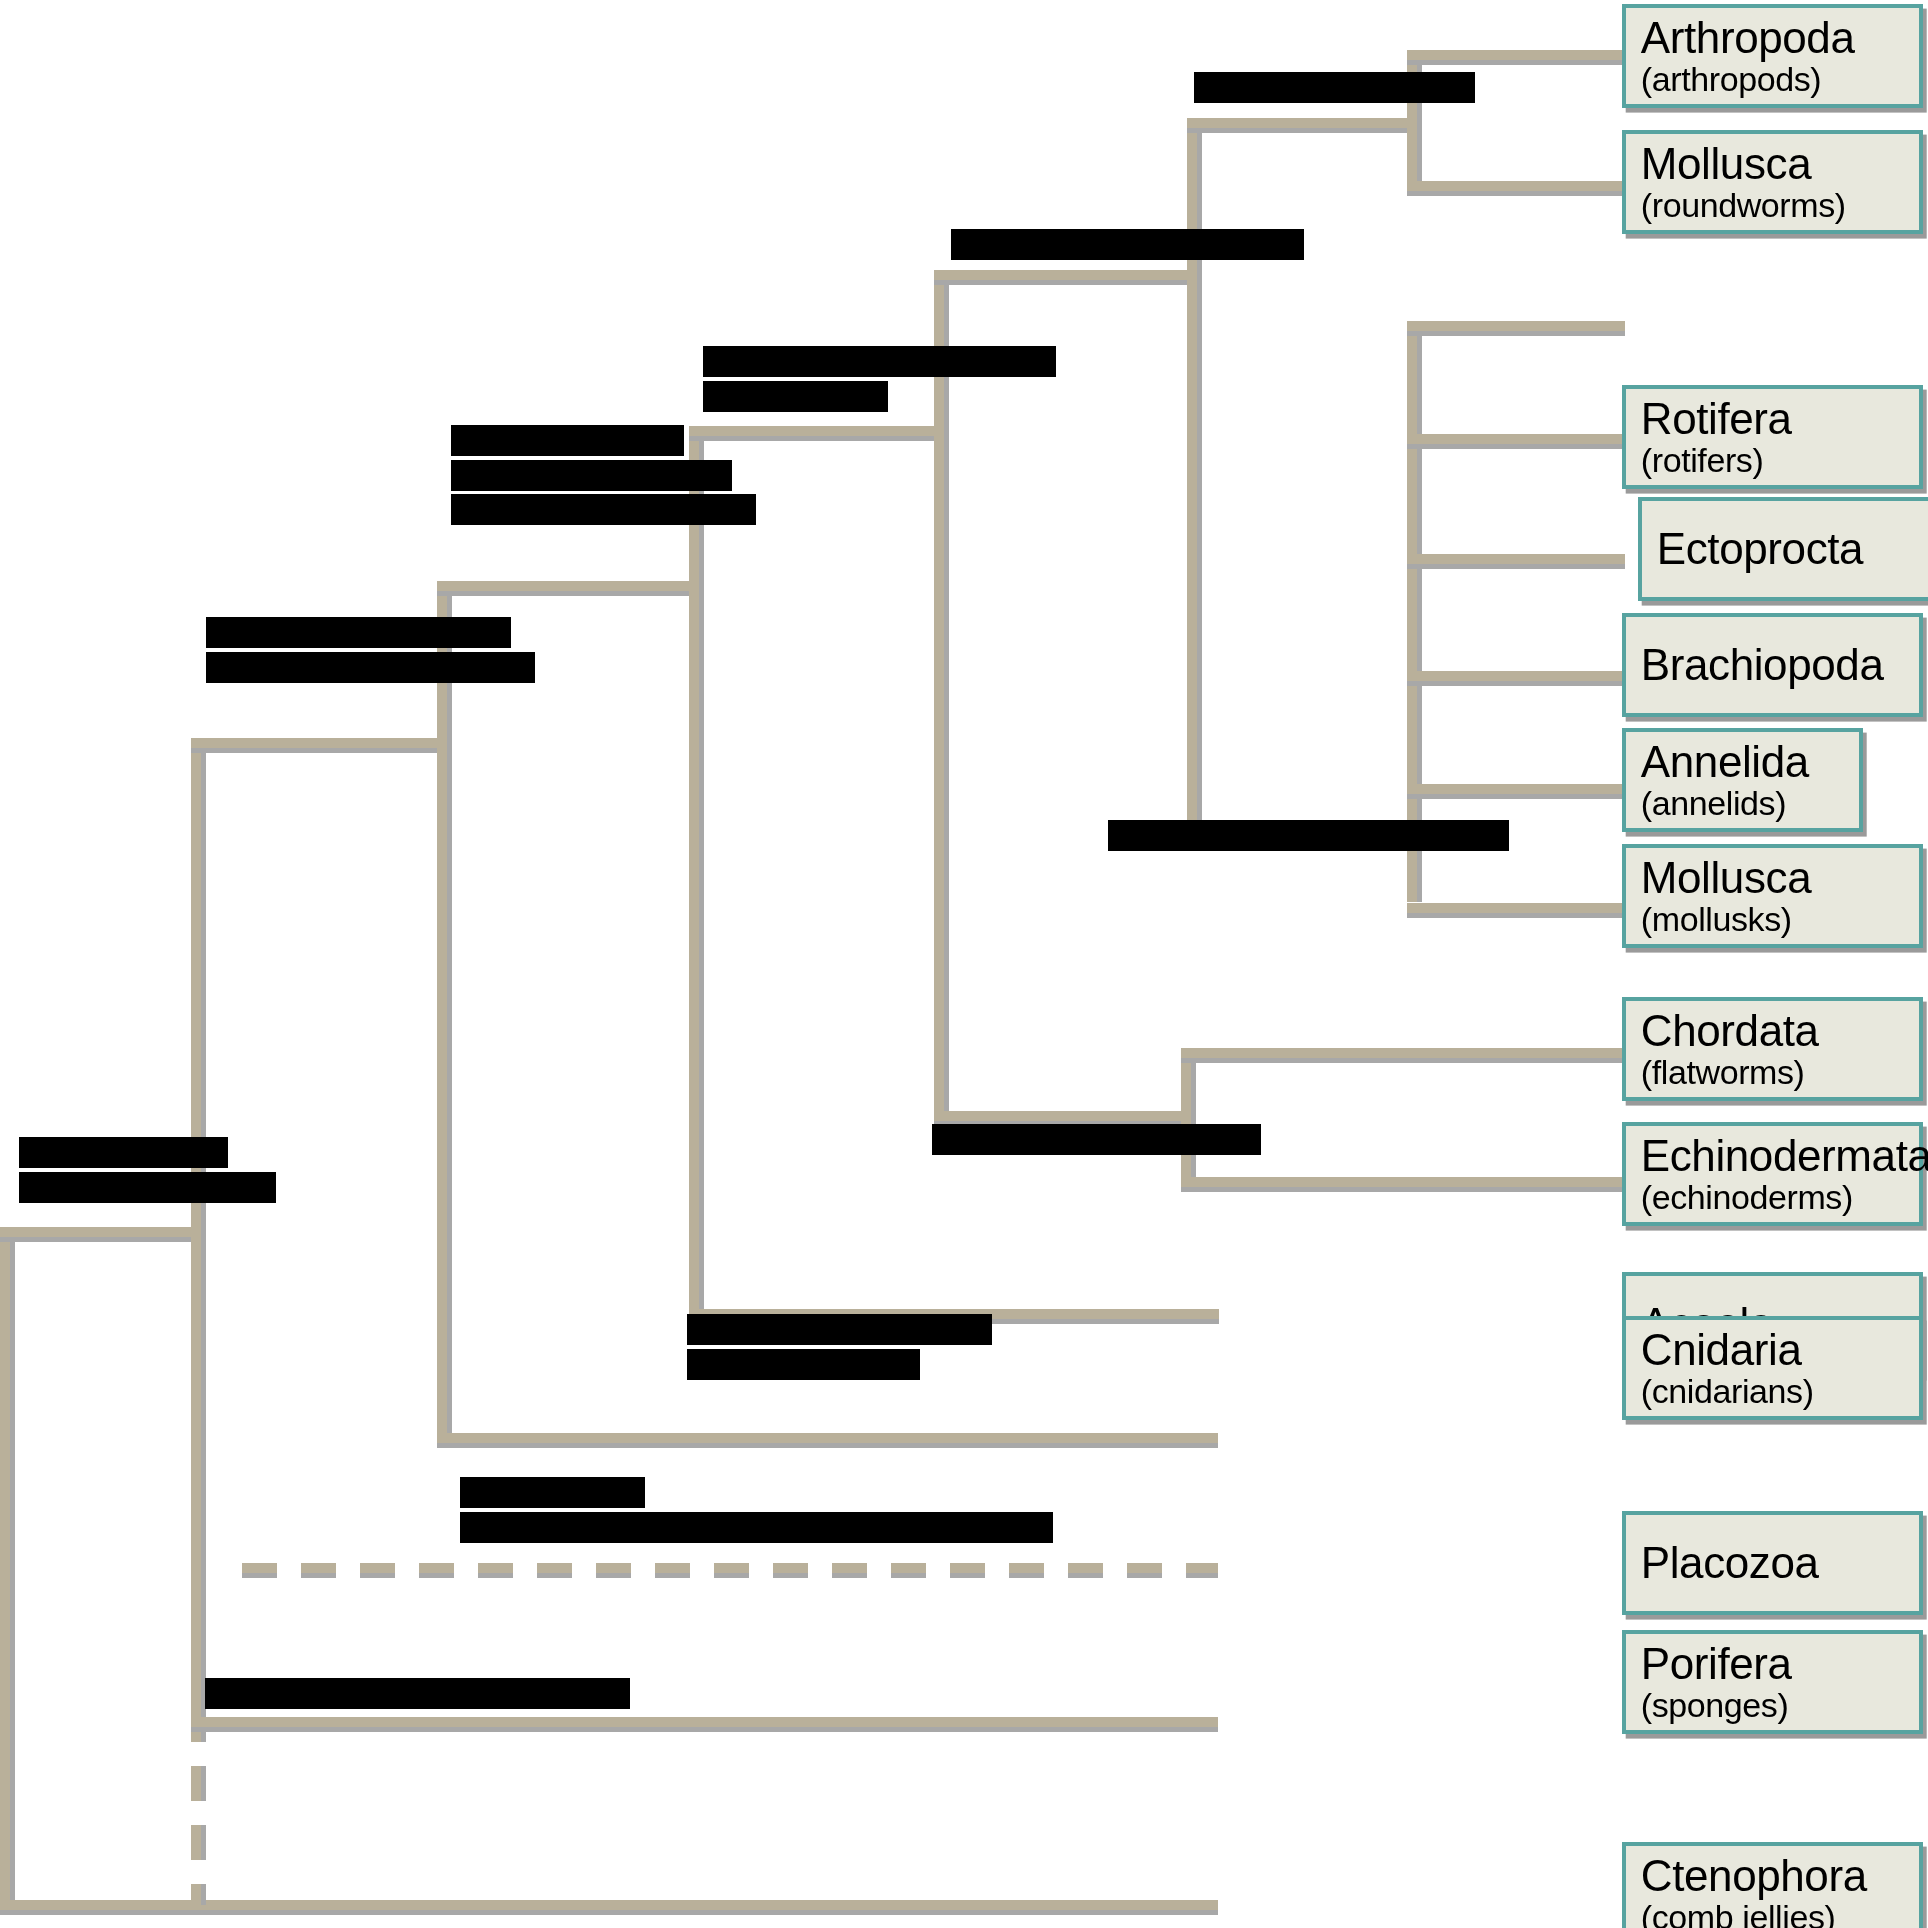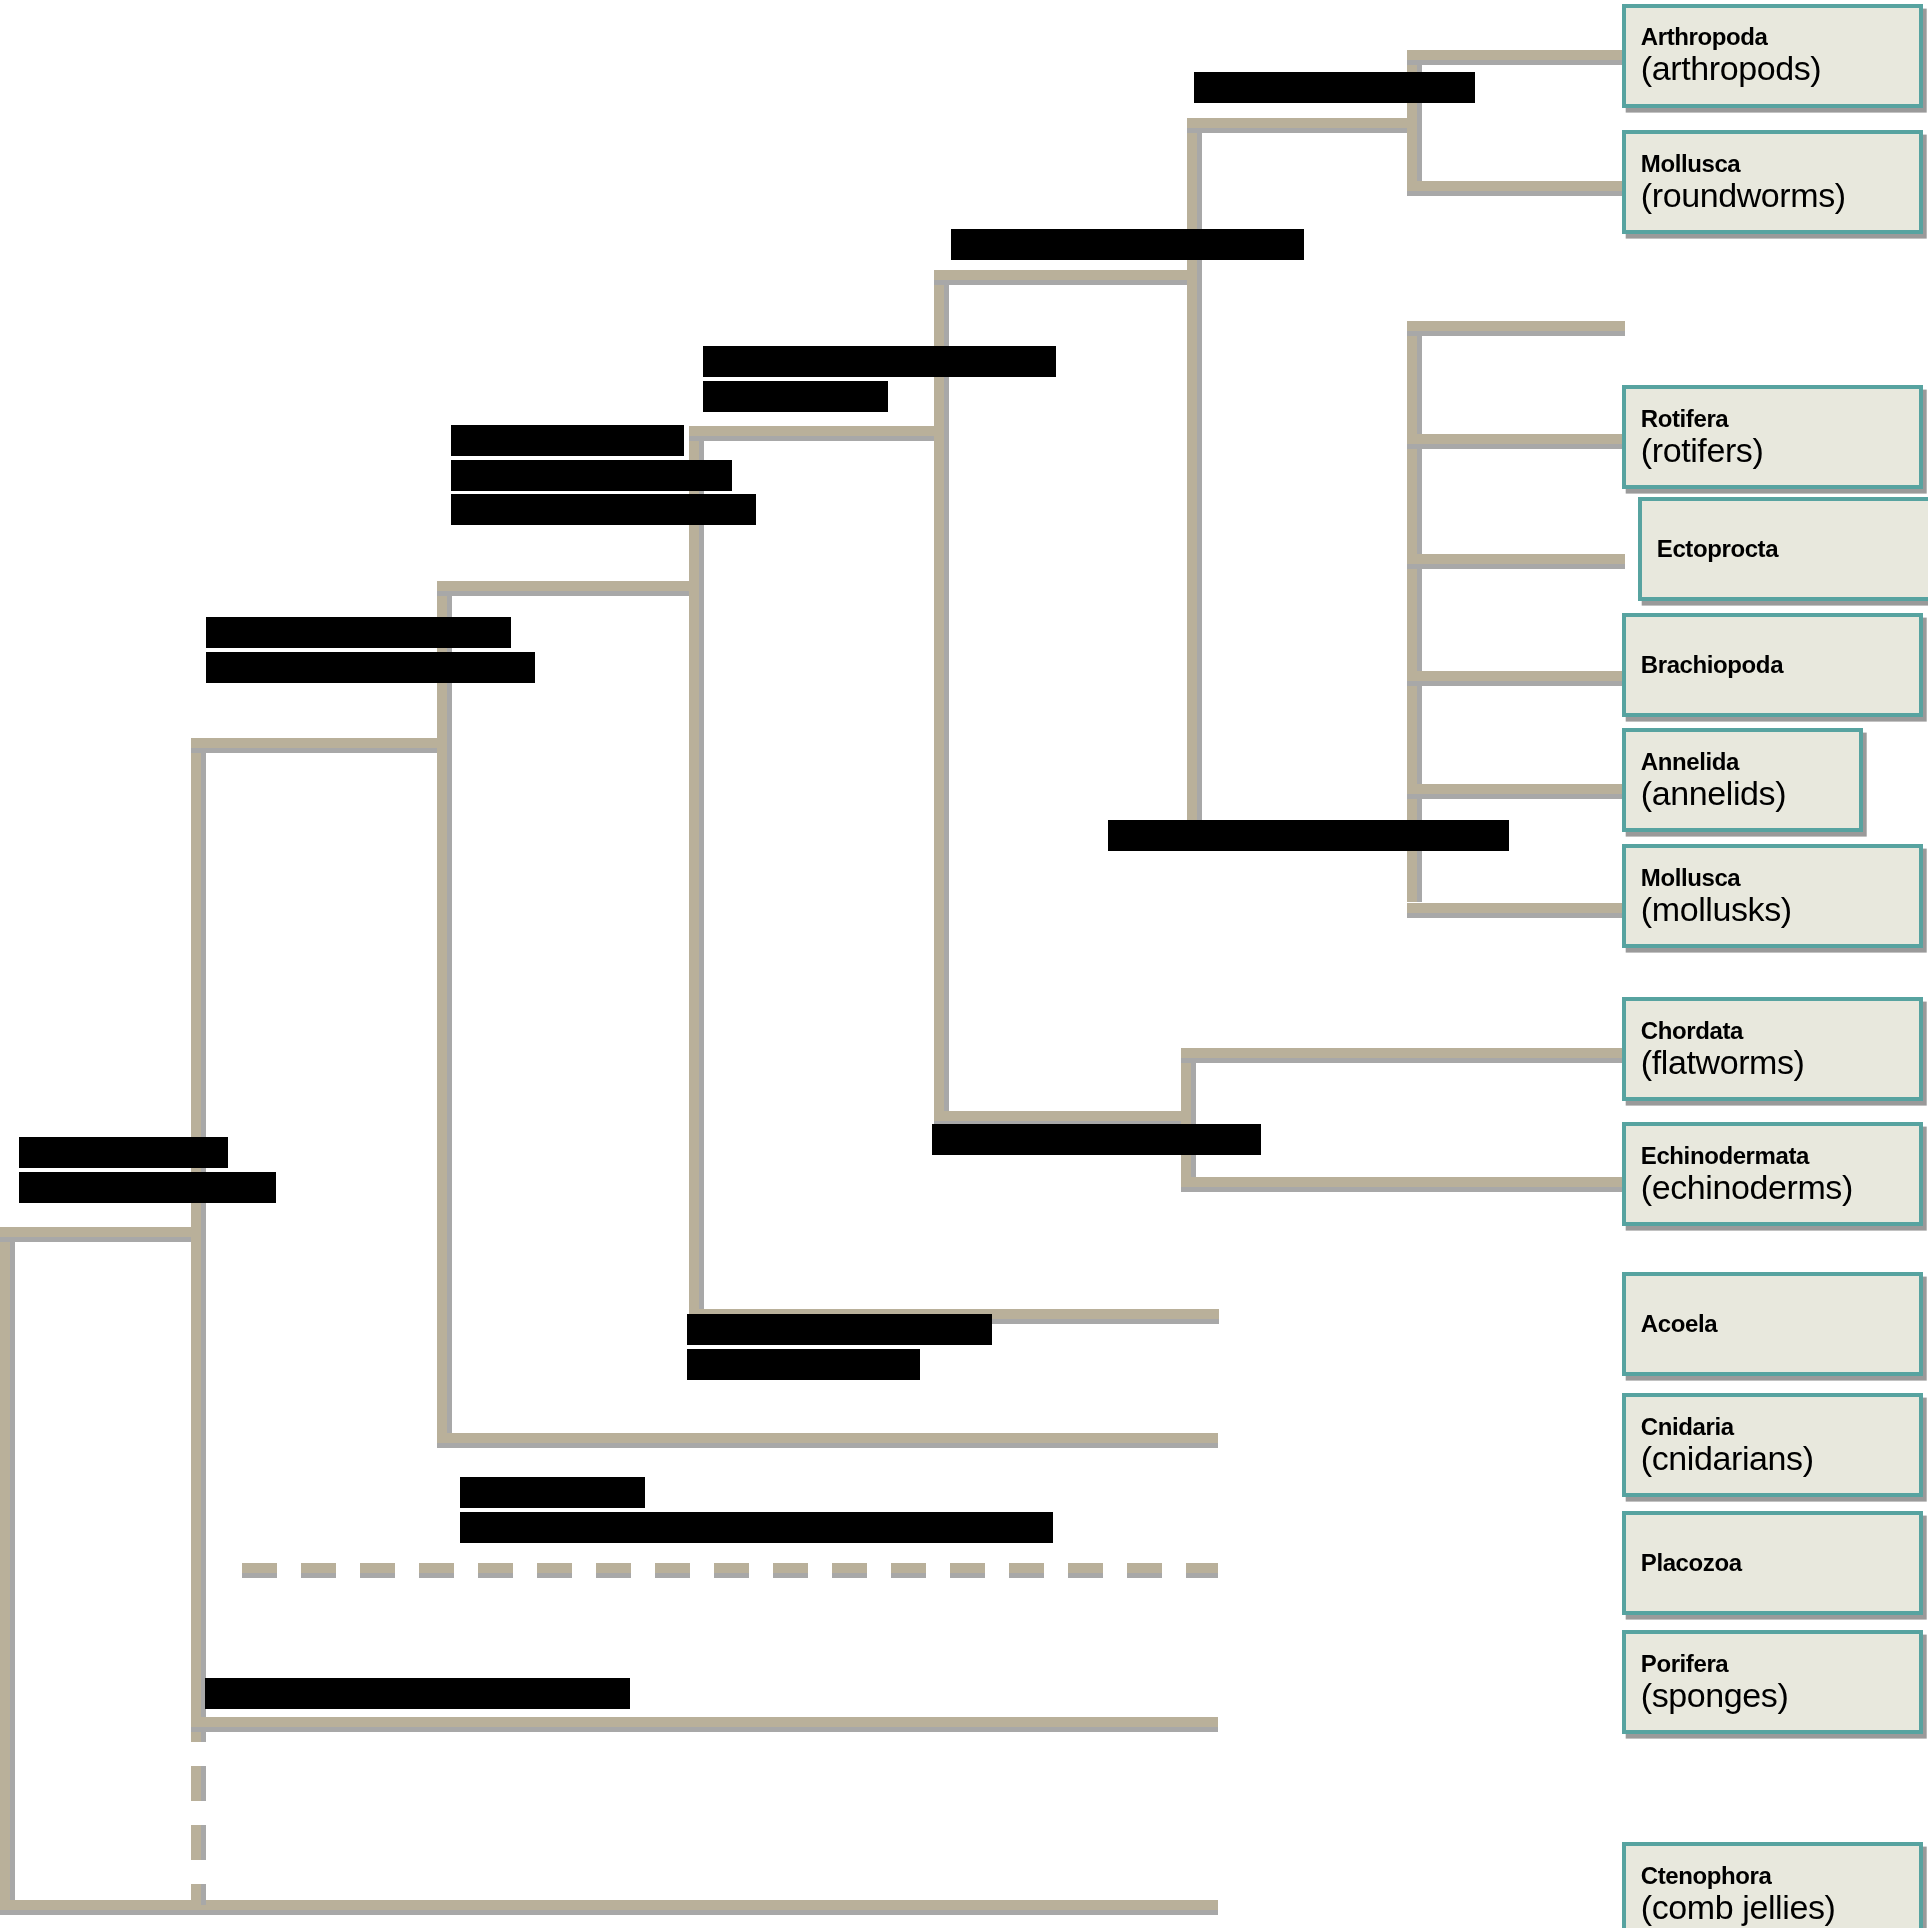--- a/index.html
+++ b/index.html
@@ -21,22 +21,22 @@
     background:#e8e8dd;
     border:4.6px solid #57a3a0;
     box-shadow:3.7px 4.6px 0 0 #9a9a9a;
     display:flex;
     flex-direction:column;
     justify-content:center;
     padding:3.7px 14.8px;
     z-index:6;
   }
   .taxon .tname{
-    font-weight:bold;
-    font-size:24px;
+    font-weight:normal;
+    font-size:44px;
     line-height:1.08;
     color:#000000;
     letter-spacing:-0.4px;
     white-space:nowrap;
   }
   .taxon .tcommon{
     font-weight:normal;
     font-size:34px;
     line-height:1.08;
     color:#000000;
@@ -250,21 +250,21 @@
   <div class="taxon" style="left:1622px; top:1272px; width:301px; height:104px;">
     <span class="tname">Acoela</span>
 
   </div>
 
   <div class="taxon" style="left:1622px; top:1122px; width:301px; height:104px;">
     <span class="tname">Echinodermata</span>
     <span class="tcommon">(echinoderms)</span>
   </div>
 
-  <div class="taxon" style="left:1622px; top:1393px; width:301px; height:104px;">
+  <div class="taxon" style="left:1622px; top:1316px; width:301px; height:104px;">
     <span class="tname">Cnidaria</span>
     <span class="tcommon">(cnidarians)</span>
   </div>
 
   <div class="taxon" style="left:1622px; top:1511px; width:301px; height:104px;">
     <span class="tname">Placozoa</span>
 
   </div>
 
   <div class="taxon" style="left:1622px; top:1630px; width:301px; height:104px;">

